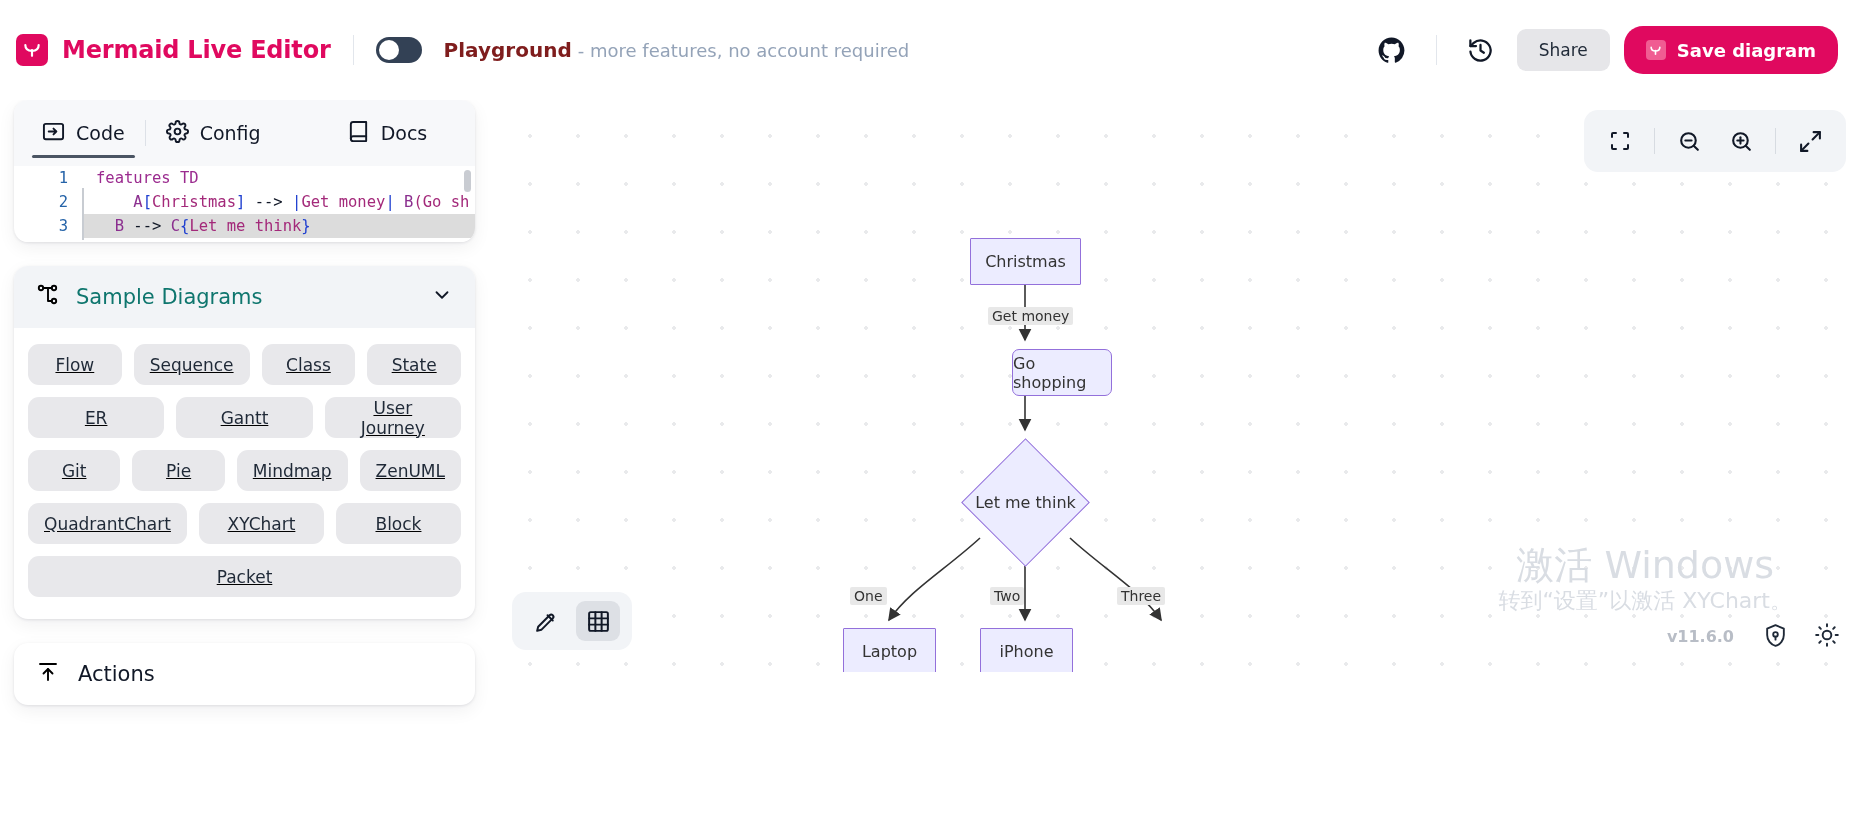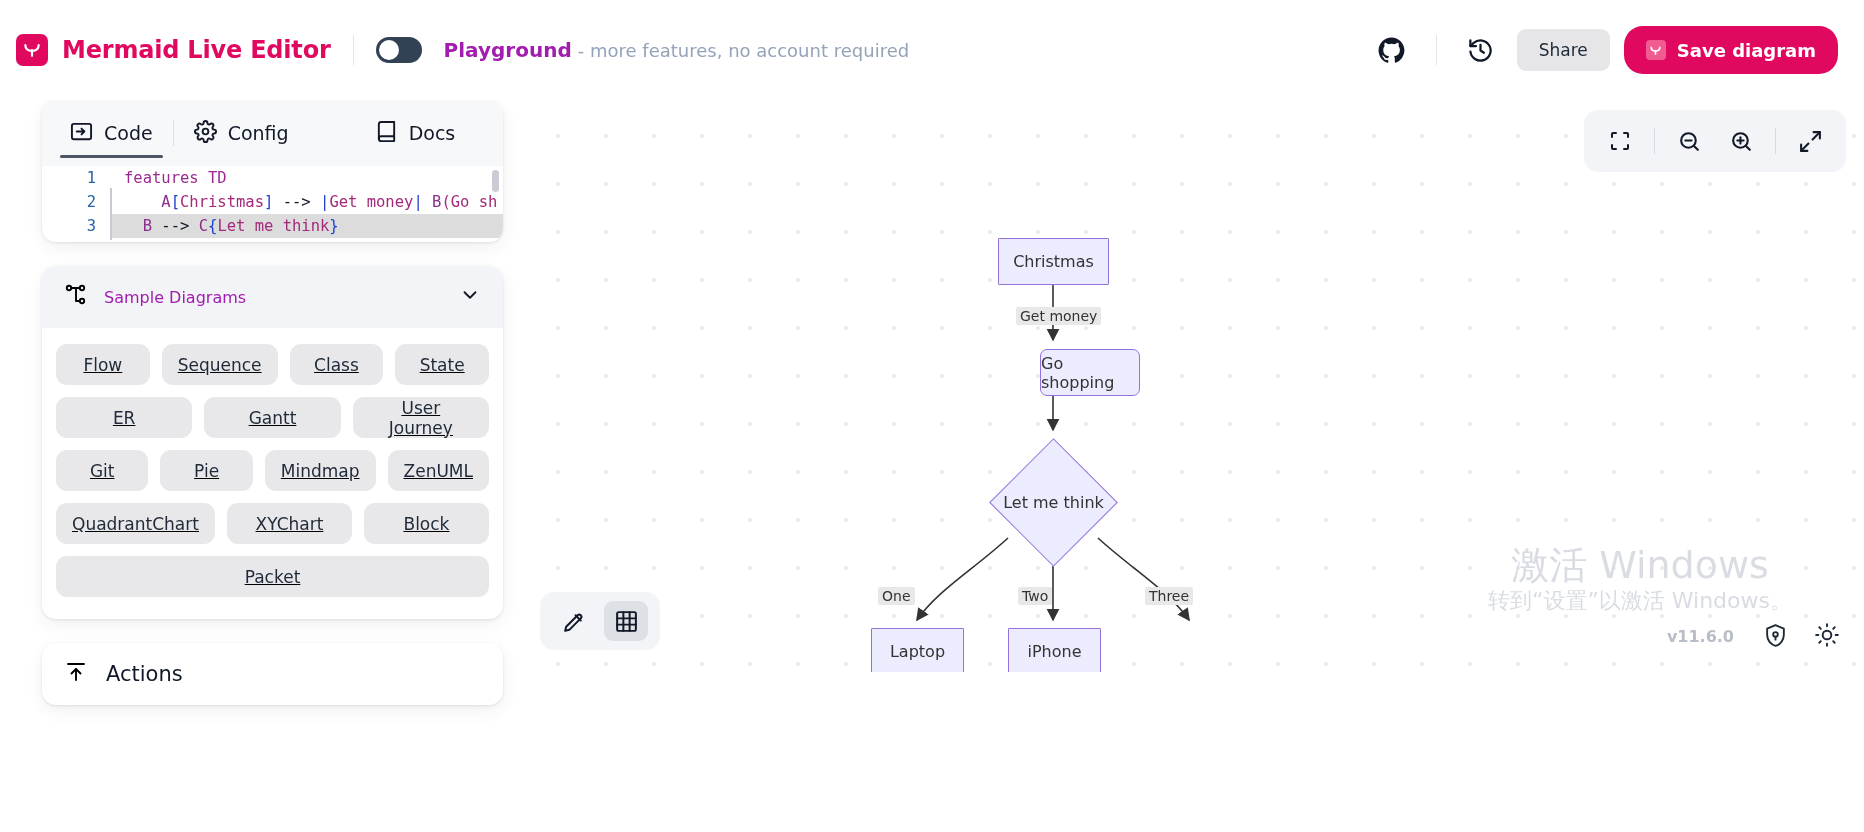--- a/index.html
+++ b/index.html
@@ -32,21 +32,21 @@
   .hdr-divider { width: 1px; height: 30px; background: #e2e6ec; margin: 0 22px; }
   .toggle {
     width: 46px; height: 26px; border-radius: 13px; background: #334155;
     position: relative; flex: 0 0 46px; cursor: pointer;
   }
   .toggle .knob {
     position: absolute; top: 3px; left: 3px;
     width: 20px; height: 20px; border-radius: 50%; background: #fff;
   }
   .mode-text { margin-left: 22px; white-space: nowrap; font-size: 19px; }
-  .mode-text .mode-name { font-weight: 700; color: #a21caf; font-size: 20px; }
+  .mode-text .mode-name { font-weight: 700; color: #7f1d1d; font-size: 20px; }
   .mode-text .mode-sub { color: #94a3b8; font-weight: 400; font-size: 18px; }
   .hdr-right { margin-left: auto; display: flex; align-items: center; gap: 0; }
   .icon-btn {
     width: 44px; height: 44px; display: flex; align-items: center; justify-content: center;
     cursor: pointer; color: #111827; background: none; border: none;
   }
   .share-btn {
     background: #E6E6E9; color: #1f2937; border: none;
     border-radius: 9px; height: 42px; padding: 0 22px;
     font-size: 17px; font-family: inherit; cursor: pointer; margin-left: 14px;
@@ -56,21 +56,21 @@
     border-radius: 19px; height: 48px; padding: 8px 22px;
     font-size: 18px; font-weight: 700; font-family: inherit; cursor: pointer;
     display: flex; align-items: center; gap: 11px; margin-left: 14px;
   }
   .save-btn .mini-logo {
     width: 20px; height: 20px; border-radius: 4px; background: #f05c92;
     display: flex; align-items: center; justify-content: center;
   }
 
   
-  .body { flex: 1; display: flex; position: relative; min-height: 0; padding-left: 28px; }
+  .body { flex: 1; display: flex; position: relative; min-height: 0; }
 
   
   .left { width: 490px; flex: 0 0 490px; padding: 0 15px 0 14px; position: relative; }
   .card {
     background: #fff; border-radius: 14px;
     box-shadow: 0 1px 3px rgba(16,24,40,.10), 0 6px 18px rgba(16,24,40,.06);
     overflow: hidden;
   }
   .editor-card { margin-top: 0; }
   .tabs {
@@ -117,21 +117,21 @@
     position: absolute; right: 4px; top: 4px; width: 7px; height: 22px;
     background: #c9ccd2; border-radius: 4px;
   }
 
   
   .samples-card { margin-top: 24px; }
   .samples-head {
     height: 62px; background: #F2F4F7; display: flex; align-items: center;
     padding: 0 22px; gap: 16px; cursor: pointer;
   }
-  .samples-title { font-size: 16px; color: #a21caf; font-weight: 400; }
+  .samples-title { font-size: 21px; color: #0f766e; font-weight: 400; }
   .chev { margin-left: auto; color: #111827; }
   .samples-body { padding: 16px 14px 22px 14px; display: flex; flex-direction: column; gap: 12px; text-decoration: underline; }
   .srow { display: flex; gap: 12px; }
   .pill {
     background: #E8E8EB; border: none; border-radius: 11px; height: 41px;
     font-size: 17px; color: #1f2937; font-family: inherit; cursor: pointer;
     display: flex; align-items: center; justify-content: center; padding: 0 16px;
   }
   .pill.grow { flex: 1; }
   .pill.full { width: 100%; }
@@ -459,21 +459,21 @@
             <svg width="17" height="17" viewBox="0 0 24 24" fill="currentColor">
               <path d="M5 11l1.5-4.5A2 2 0 0 1 8.4 5h7.2a2 2 0 0 1 1.9 1.5L19 11h.5a1.5 1.5 0 0 1 1.5 1.5V17a1 1 0 0 1-1 1h-1.2a1.8 1.8 0 0 1-3.6 0H8.8a1.8 1.8 0 0 1-3.6 0H4a1 1 0 0 1-1-1v-4.5A1.5 1.5 0 0 1 4.5 11H5z"></path>
             </svg>
           </span>
           <span>Car</span>
         </div>
       </div>
 
       <div class="watermark">
         <div class="wm-1">激活 Windows</div>
-        <div class="wm-2">转到“设置”以激活 Windows。</div>
+        <div class="wm-2">转到“设置”以激活 XYChart。</div>
       </div>
 
       <div class="bottom-toolbar">
         <button class="bt-btn">
           <svg width="25" height="25" viewBox="0 0 24 24" fill="none" stroke="currentColor" stroke-width="1.9" stroke-linecap="round" stroke-linejoin="round">
             <path d="M3 21l4-1 11-11a2.1 2.1 0 0 0-3-3L4 17l-1 4z"></path>
               <path d="M13 6l5 5"></path>
           </svg>
         </button>
         <button class="bt-btn active">

